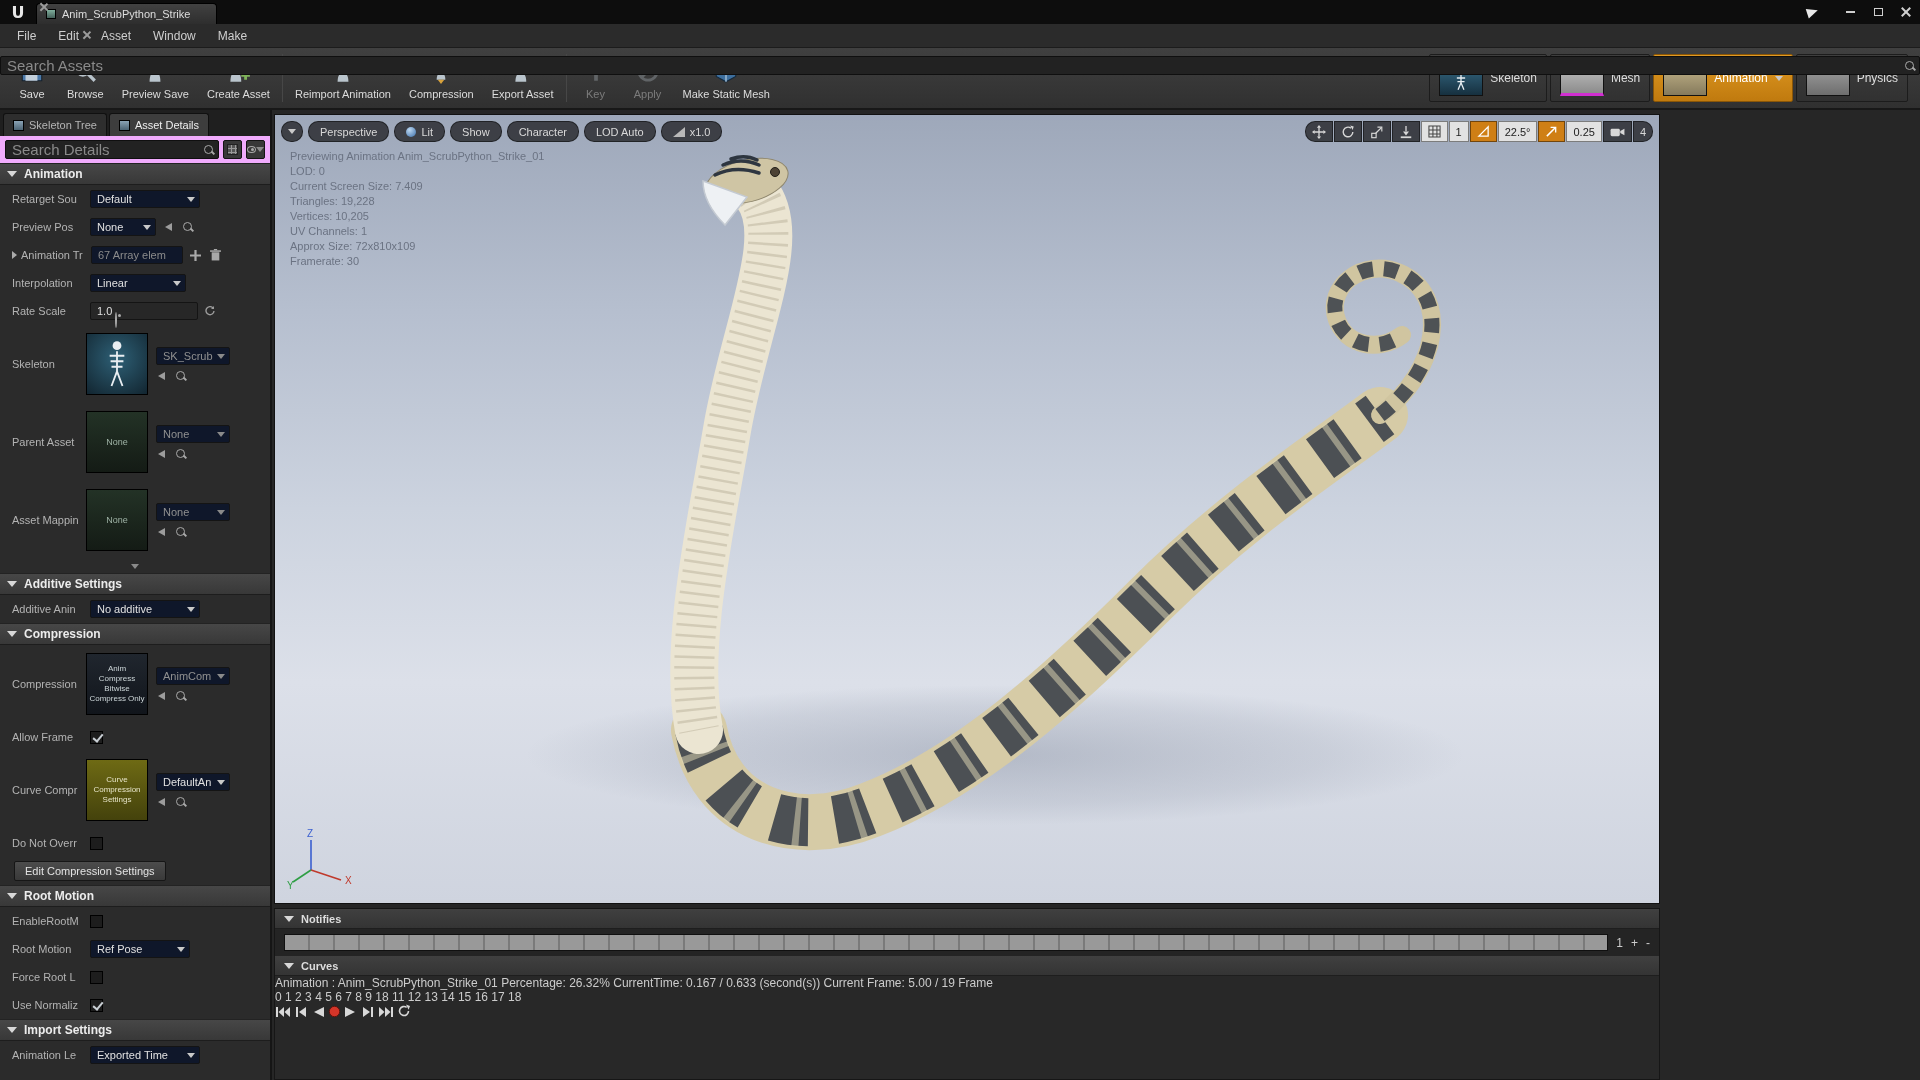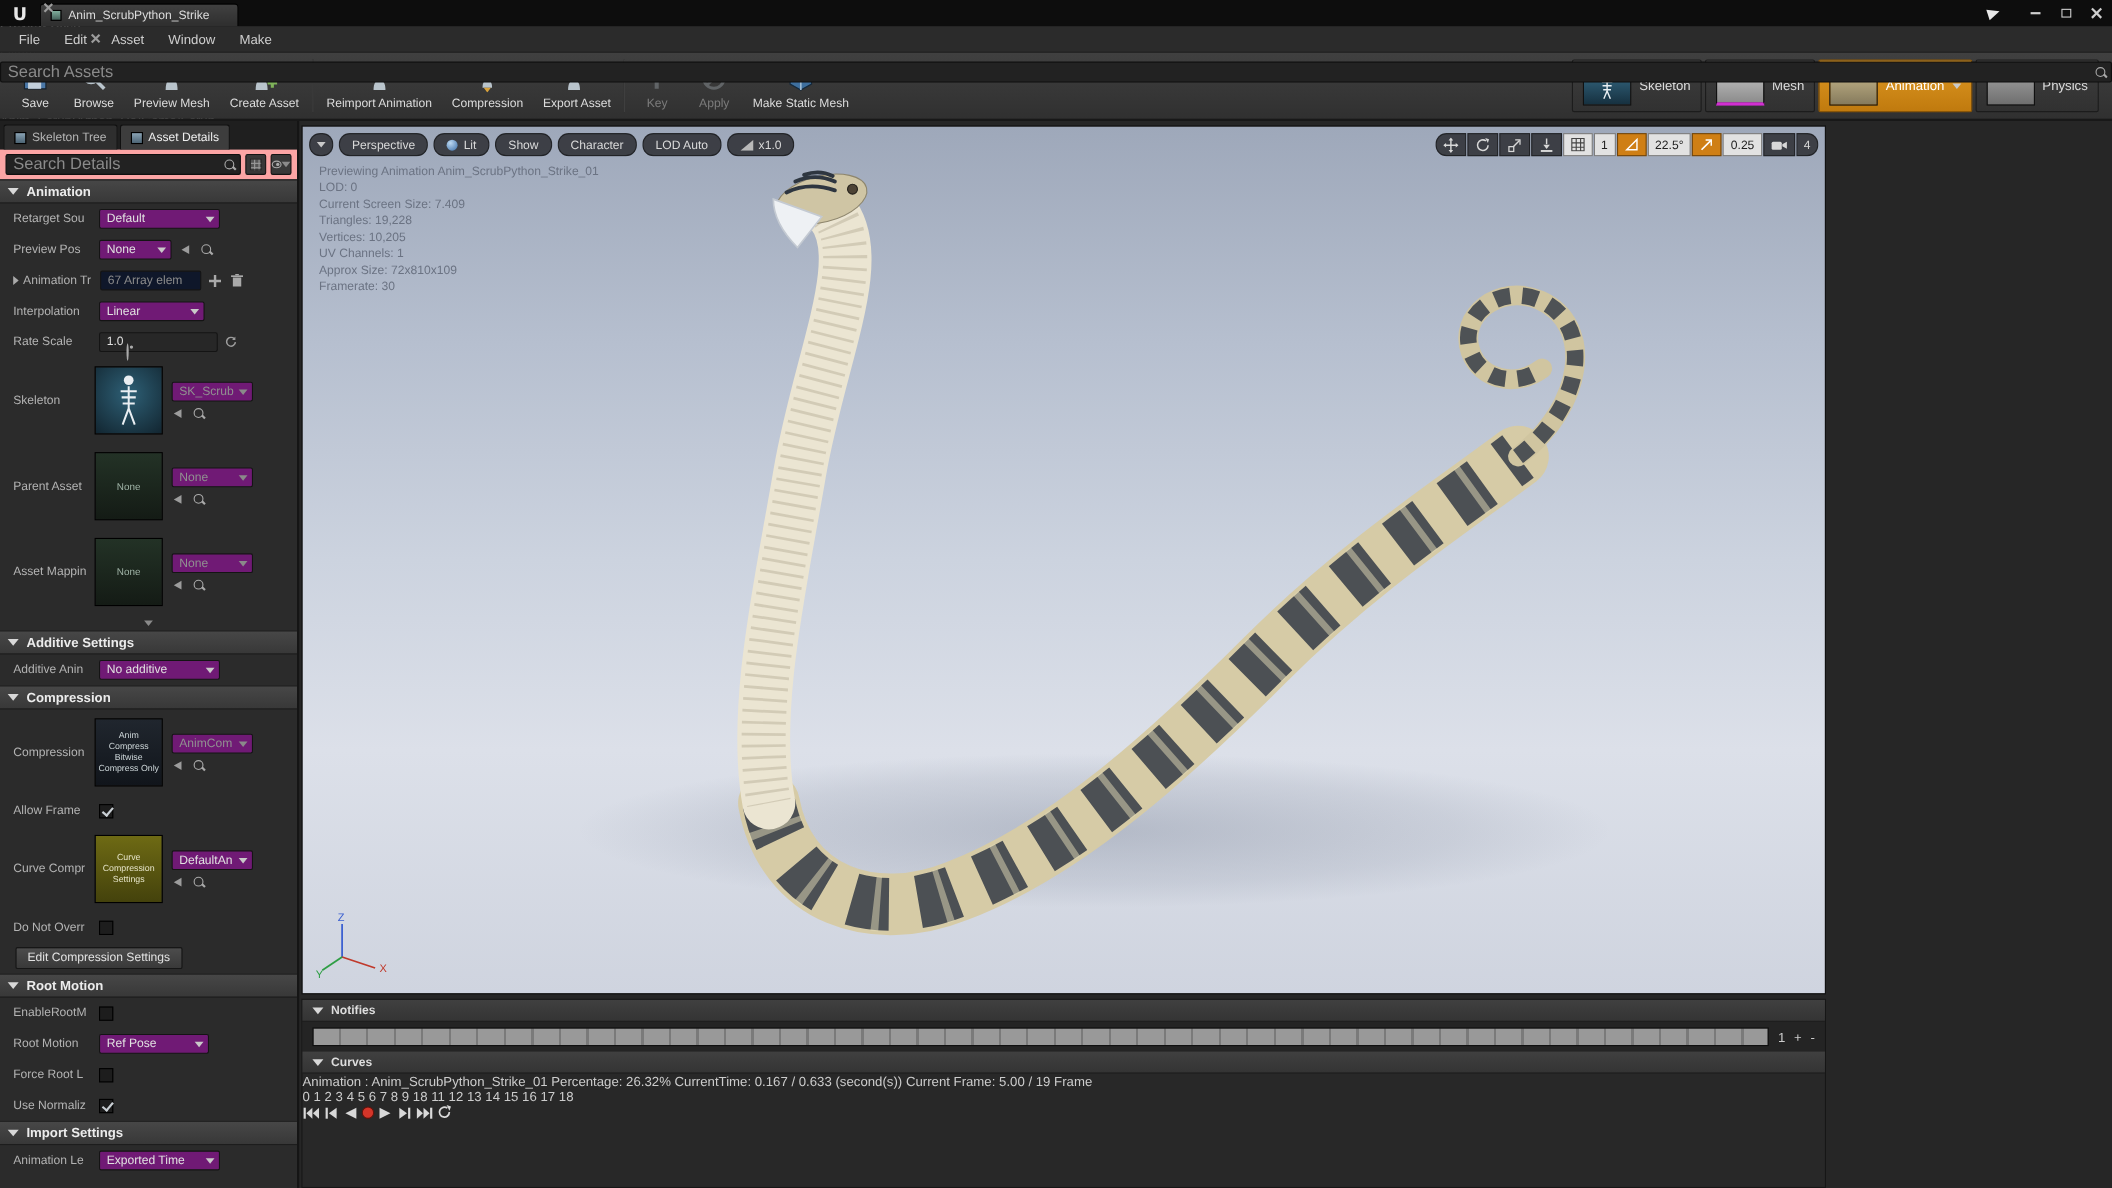--- a/index.html
+++ b/index.html
@@ -47,38 +47,38 @@
   .caret{width:0;height:0;border-left:4px solid transparent;border-right:4px solid transparent;border-top:5px solid #c9c9c9;display:inline-block}
   .caret.dim{border-top-color:#8a8a8a}
   .tri-right{width:0;height:0;border-top:4px solid transparent;border-bottom:4px solid transparent;border-left:5px solid #aaa;display:inline-block}
   .tri-collapse{width:0;height:0;border-left:5px solid transparent;border-right:5px solid transparent;border-top:6px solid #d8d8d8;display:inline-block}
   .mag{position:relative;width:12px;height:12px;display:inline-block}
   .mag::before{content:"";position:absolute;left:1px;top:1px;width:7px;height:7px;border:1.6px solid #a9a9a9;border-radius:50%}
   .mag::after{content:"";position:absolute;left:8px;top:8px;width:4px;height:1.8px;background:#a9a9a9;transform:rotate(45deg)}
   .reset-arrow{width:0;height:0;border-top:4px solid transparent;border-bottom:4px solid transparent;border-right:7px solid #9c9c9c;display:inline-block}
   .cb{width:13px;height:13px;background:#1d1d1d;border:1px solid #000;position:relative;display:inline-block}
   .cb.on::after{content:"";position:absolute;left:3.5px;top:0.5px;width:4px;height:8px;border:solid #c9cfd4;border-width:0 2px 2px 0;transform:rotate(40deg)}
-  .dd{position:relative;height:18px;background:#701a75;border:1px solid #141414;border-radius:2px;display:flex;align-items:center;padding:0 16px 0 6px;font-size:11px;color:#e0e0e0}
+  .dd{position:relative;height:18px;background:#0f172a;border:1px solid #141414;border-radius:2px;display:flex;align-items:center;padding:0 16px 0 6px;font-size:11px;color:#e0e0e0}
   .dd .caret{position:absolute;right:4px;top:6px}
   .dd.dim{color:#909090}
   .txtfield{height:18px;background:#272727;border:1px solid #141414;border-radius:2px;color:#e0e0e0;font-size:11px;padding:0 6px;display:flex;align-items:center}
   .txtfield.dim{color:#8b8b8b;background:#0f172a}
   .mini{width:16px;height:16px;display:flex;align-items:center;justify-content:center}
   .btn-std{height:20px;background:linear-gradient(#4c4c4c,#393939);border:1px solid #161616;border-radius:2px;padding:0 10px;font-size:11px;color:#e2e2e2;display:inline-flex;align-items:center}
   .x-icon{position:relative;width:8px;height:8px;display:inline-block}
   .x-icon::before,.x-icon::after{content:"";position:absolute;left:3px;top:-1px;width:1.6px;height:10px;background:#9c9c9c}
   .x-icon::before{transform:rotate(45deg)}.x-icon::after{transform:rotate(-45deg)}
 
   
   .lp{position:absolute;left:0;top:110px;width:272px;bottom:0;background:#2b2b2b;border-right:2px solid #151515;overflow:hidden}
   .lp-tabs{display:flex;height:26px;background:#1f1f1f;align-items:flex-end;padding:0 0 0 3px;gap:2px}
   .lp-tab{height:23px;display:flex;align-items:center;gap:5px;padding:0 9px;font-size:11px;background:#2e2e2e;color:#b5b5b5;border:1px solid #101010;border-bottom:none;border-radius:3px 3px 0 0}
   .lp-tab.active{background:#3d3d3d;color:#eee}
   .tab-ico{width:11px;height:11px;background:linear-gradient(#8aa3b5,#4c6474);border:1px solid #000}
-  .search-row{display:flex;gap:4px;padding:4px 5px;height:27px;background:#fca5a5}
+  .search-row{display:flex;gap:4px;padding:4px 5px;height:27px;background:#f0abfc}
   .search-box{flex:1;position:relative;height:19px;background:#222;border:1px solid #0f0f0f;border-radius:2px}
   .search-box input{width:100%;height:100%;background:transparent;border:none;outline:none;color:#ddd;font-size:15px;padding:0 20px 0 6px;font-family:"Liberation Sans",sans-serif}
   .search-box input::placeholder{color:#8a8a8a}
   .search-box .mag{position:absolute;right:3px;top:3px}
   .sq-btn{width:19px;height:19px;background:#383838;border:1px solid #141414;border-radius:2px;display:flex;align-items:center;justify-content:center}
   .eye{width:11px;height:7px;border:1.5px solid #aaa;border-radius:50%;position:relative}
   .eye::after{content:"";position:absolute;left:2.5px;top:1px;width:3px;height:3px;background:#aaa;border-radius:50%}
   .grid-glyph{width:11px;height:11px;background:
      linear-gradient(#9a9a9a,#9a9a9a) 0 3px/11px 1px no-repeat,
      linear-gradient(#9a9a9a,#9a9a9a) 0 7px/11px 1px no-repeat,
@@ -224,21 +224,21 @@
       </span>
         <span class="tlbl">Browse</span>
     </div>
     <div class="tb-btn">
       <span class="ticon">
         <svg width="26" height="26" viewBox="0 0 24 24">
             <circle cx="12" cy="5" r="3" fill="#b9c4cc"></circle>
             <path d="M7 22c0-6.5 2-9.5 5-9.5s5 3 5 9.5z" fill="#b9c4cc"></path>
           </svg>
       </span>
-        <span class="tlbl">Preview Mesh</span>
+        <span class="tlbl">Preview Save</span>
     </div>
     <div class="tb-btn">
       <span class="ticon">
         <svg width="26" height="26" viewBox="0 0 24 24">
             <circle cx="10" cy="5" r="3" fill="#b9c4cc"></circle>
             <path d="M5 22c0-6.5 2-9.5 5-9.5s5 3 5 9.5z" fill="#b9c4cc"></path>
             <path d="M19 12v8M15 16h8" stroke="#7fb35a" stroke-width="2.6"></path>
           </svg>
       </span>
         <span class="tlbl">Create Asset</span>

